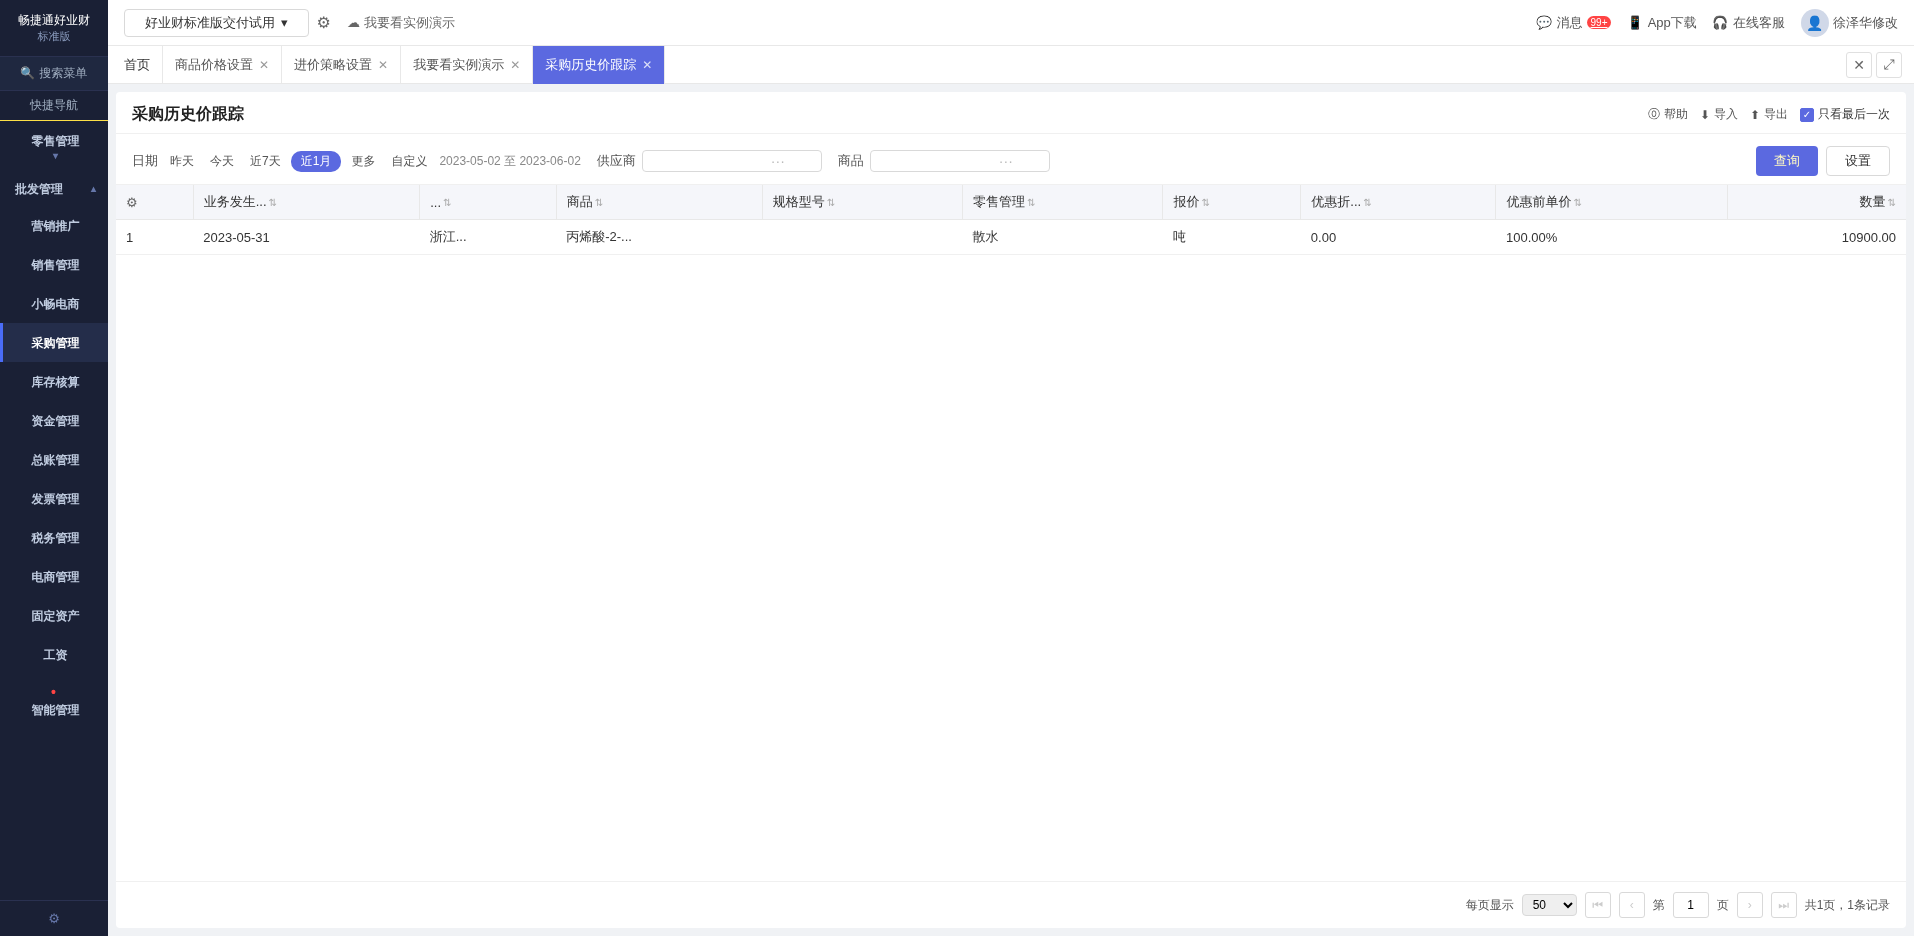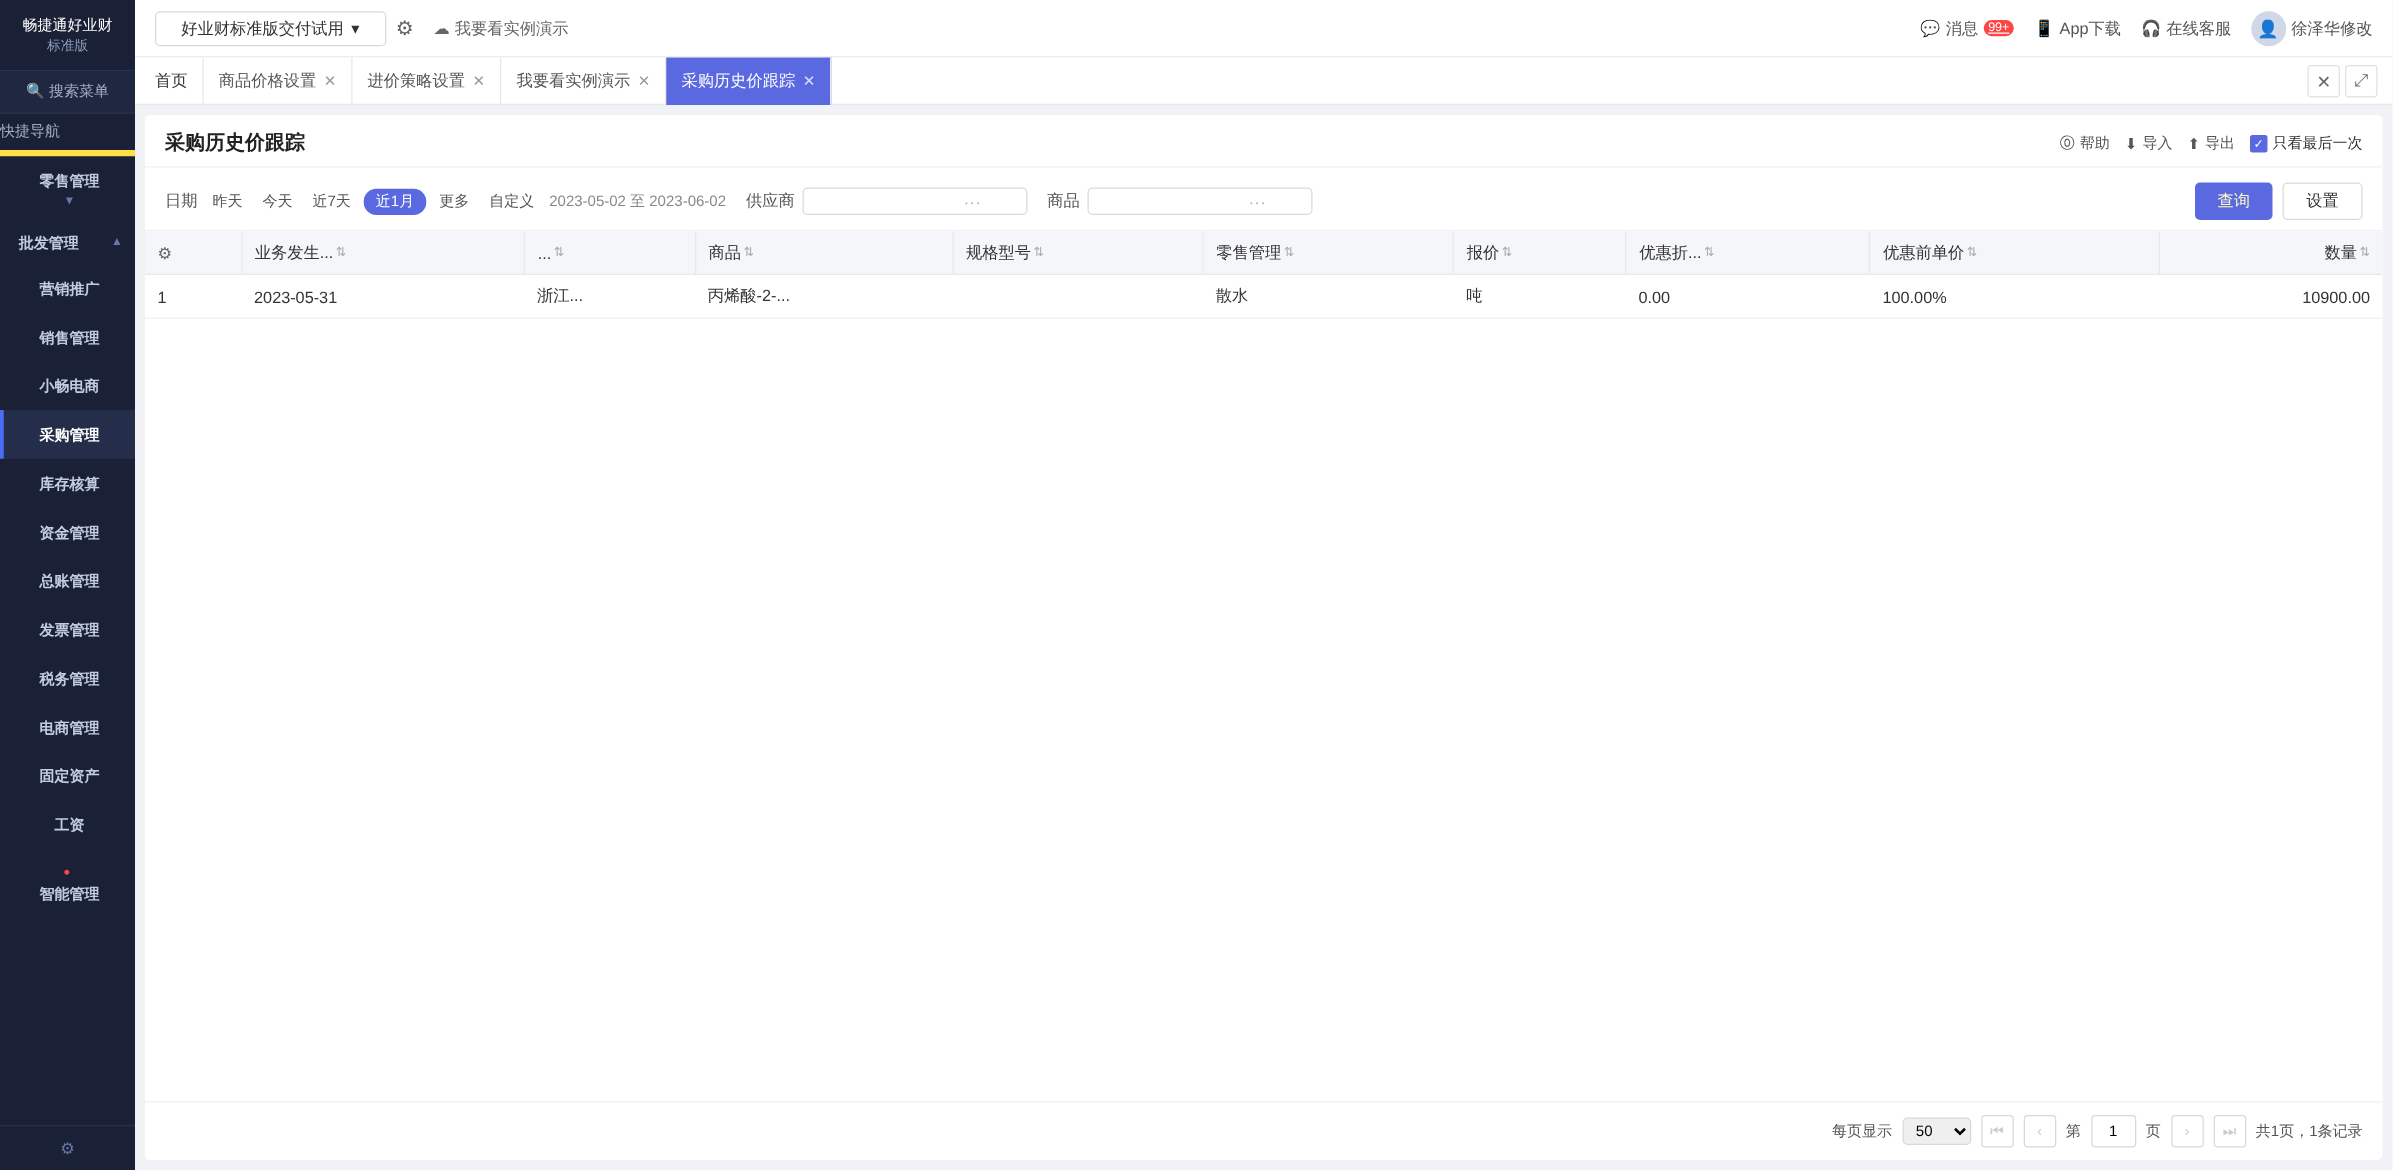--- a/index.html
+++ b/index.html
@@ -38,22 +38,22 @@
       padding: 8px;
       background: #1f2840;
       cursor: pointer;
       text-align: center;
       color: #a0aec0;
       font-size: 12px;
       border-bottom: 1px solid #2a3150;
     }
     .sidebar-nav {
       padding: 6px 0;
-      border-bottom: 5px solid #fde047;
-      text-align: left;
+      border-bottom: 1px solid #fde047;
+      text-align: center;
       color: #a0aec0;
       font-size: 12px;
       cursor: pointer;
     }
     .sidebar-item {
       display: flex;
       flex-direction: column;
       align-items: center;
       justify-content: center;
       padding: 10px 4px;

